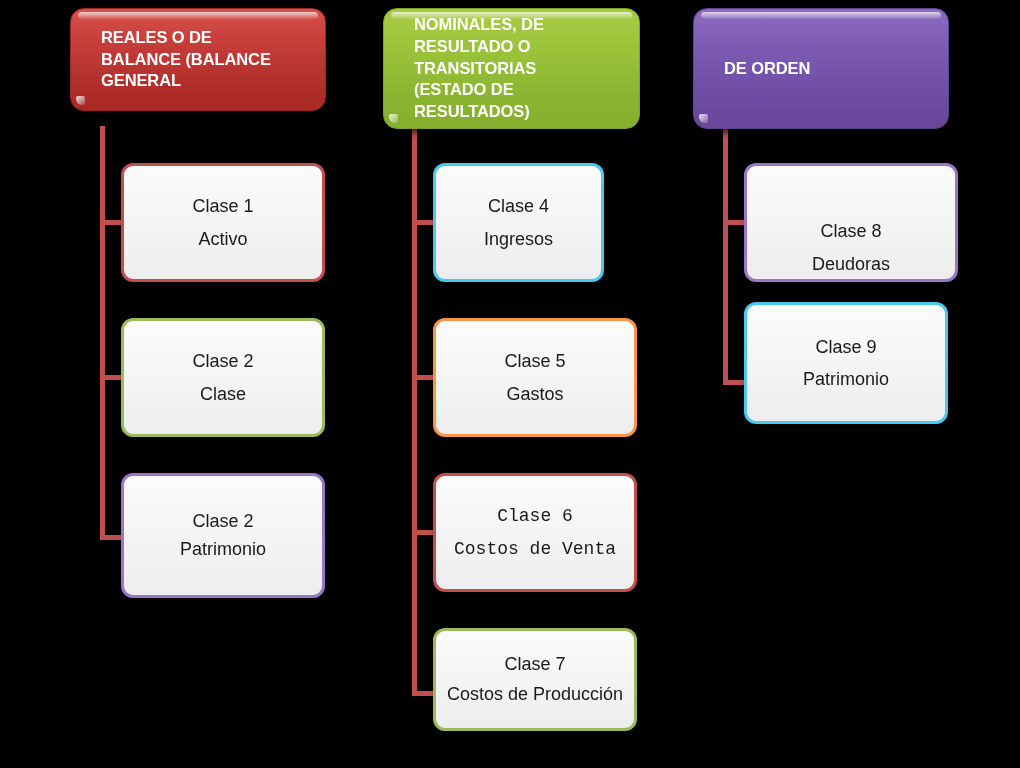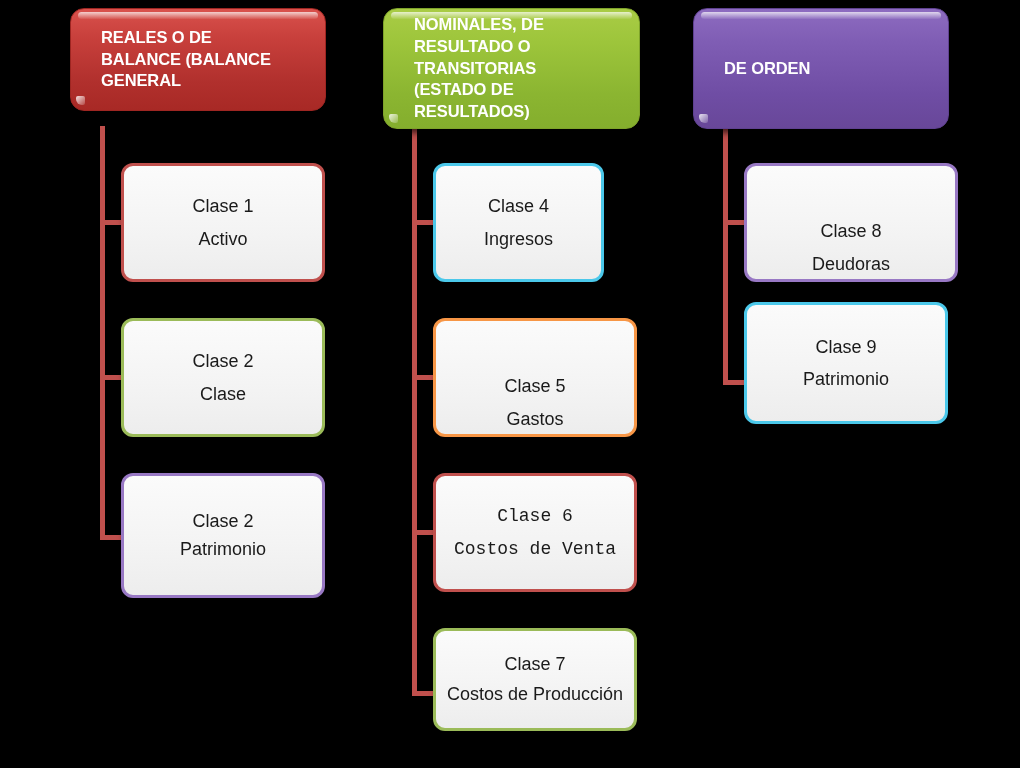--- a/index.html
+++ b/index.html
@@ -106,21 +106,21 @@
     box-shadow: 3px 4px 6px rgba(0,0,0,0.6);
     padding: 2px 8px;
   }
   .node .line1 { display: block; }
   .node .line2 { display: block; margin-top: 6px; }
 
   .b-red    { border-color: #C0504D; }
   .b-green  { border-color: #9BBB59; }
   .b-purple { border-color: #9878C4; }
   .b-cyan   { border-color: #4BC8EA; }
-  .b-orange { border-color: #F79646; justify-content: flex-end; }
+  .b-orange { border-color: #F79646; }
 </style>
 </head>
 <body>
 
 <div id="diagram">
 
   <div class="conn conn-v" style="left:100px; top:126px; height:414px;"></div>
   <div class="conn conn-h" style="left:100px; top:220px; width:26px;"></div>
   <div class="conn conn-h" style="left:100px; top:375px; width:26px;"></div>
   <div class="conn conn-h" style="left:100px; top:535px; width:26px;"></div>

